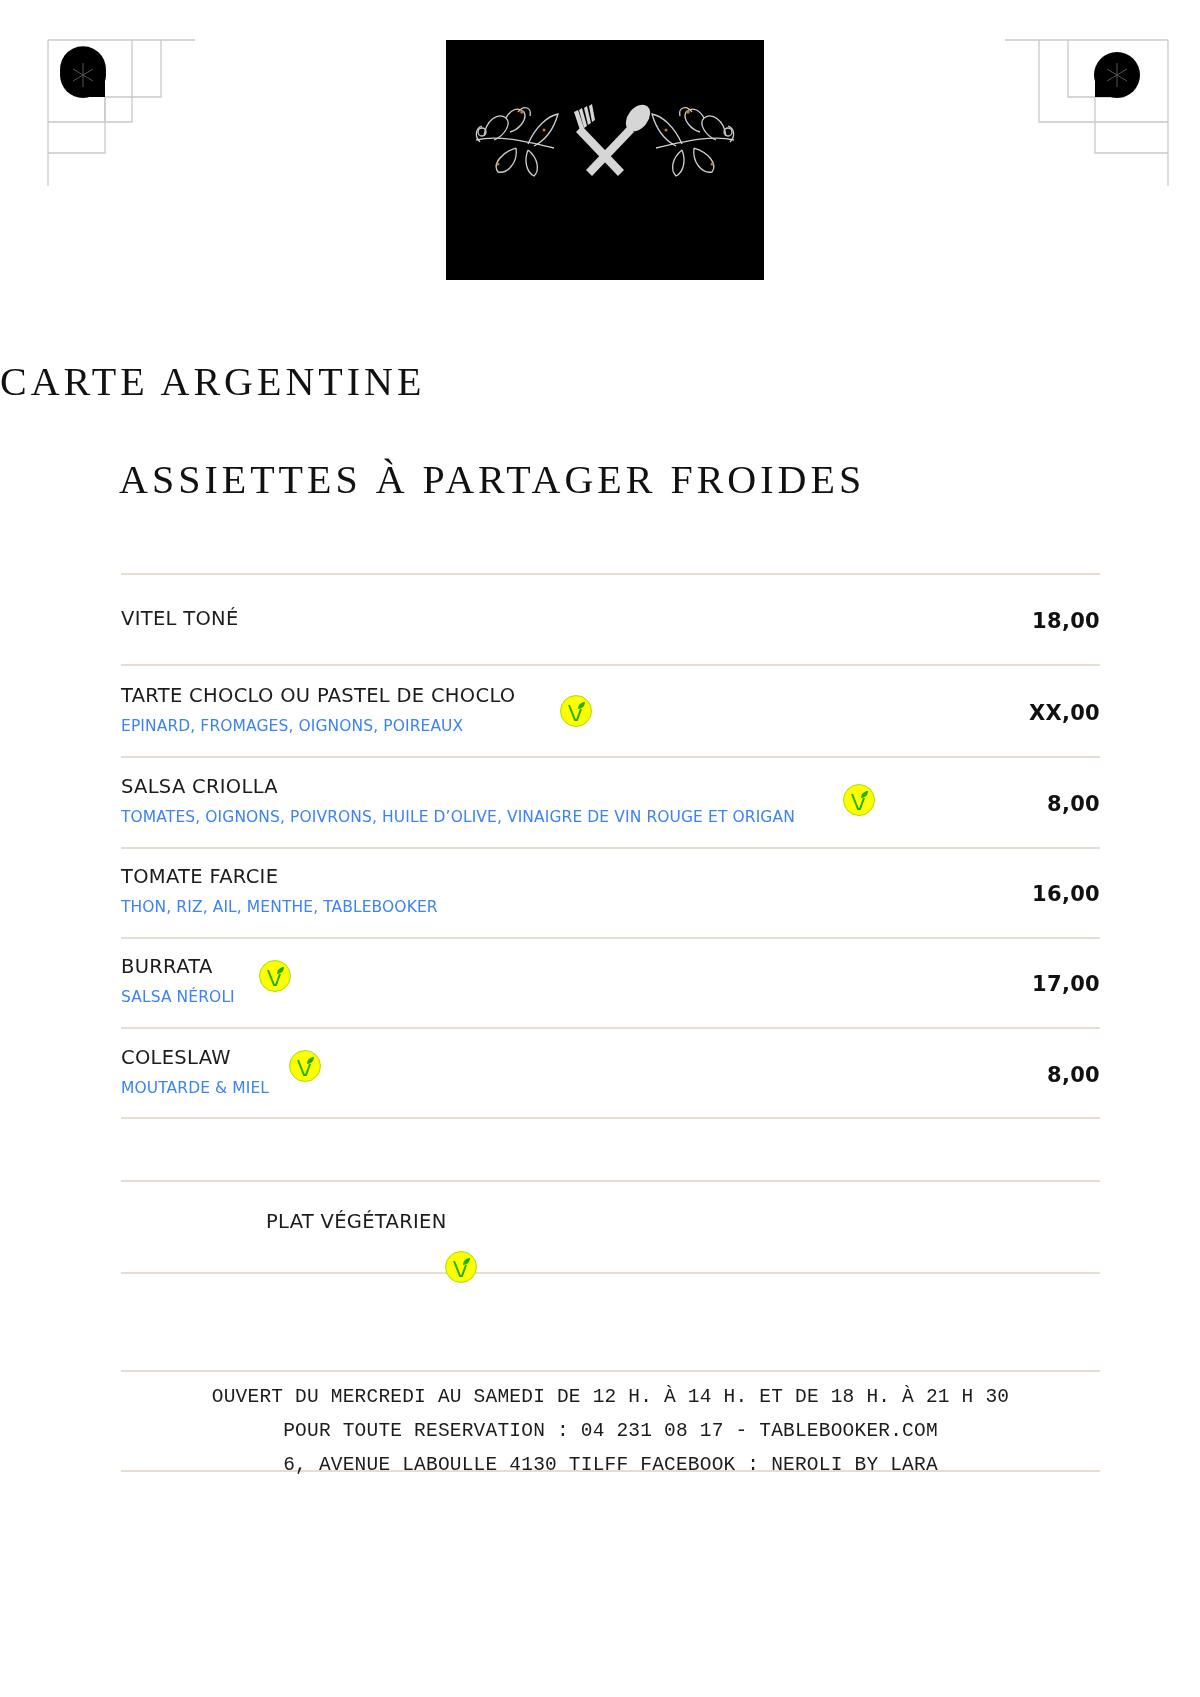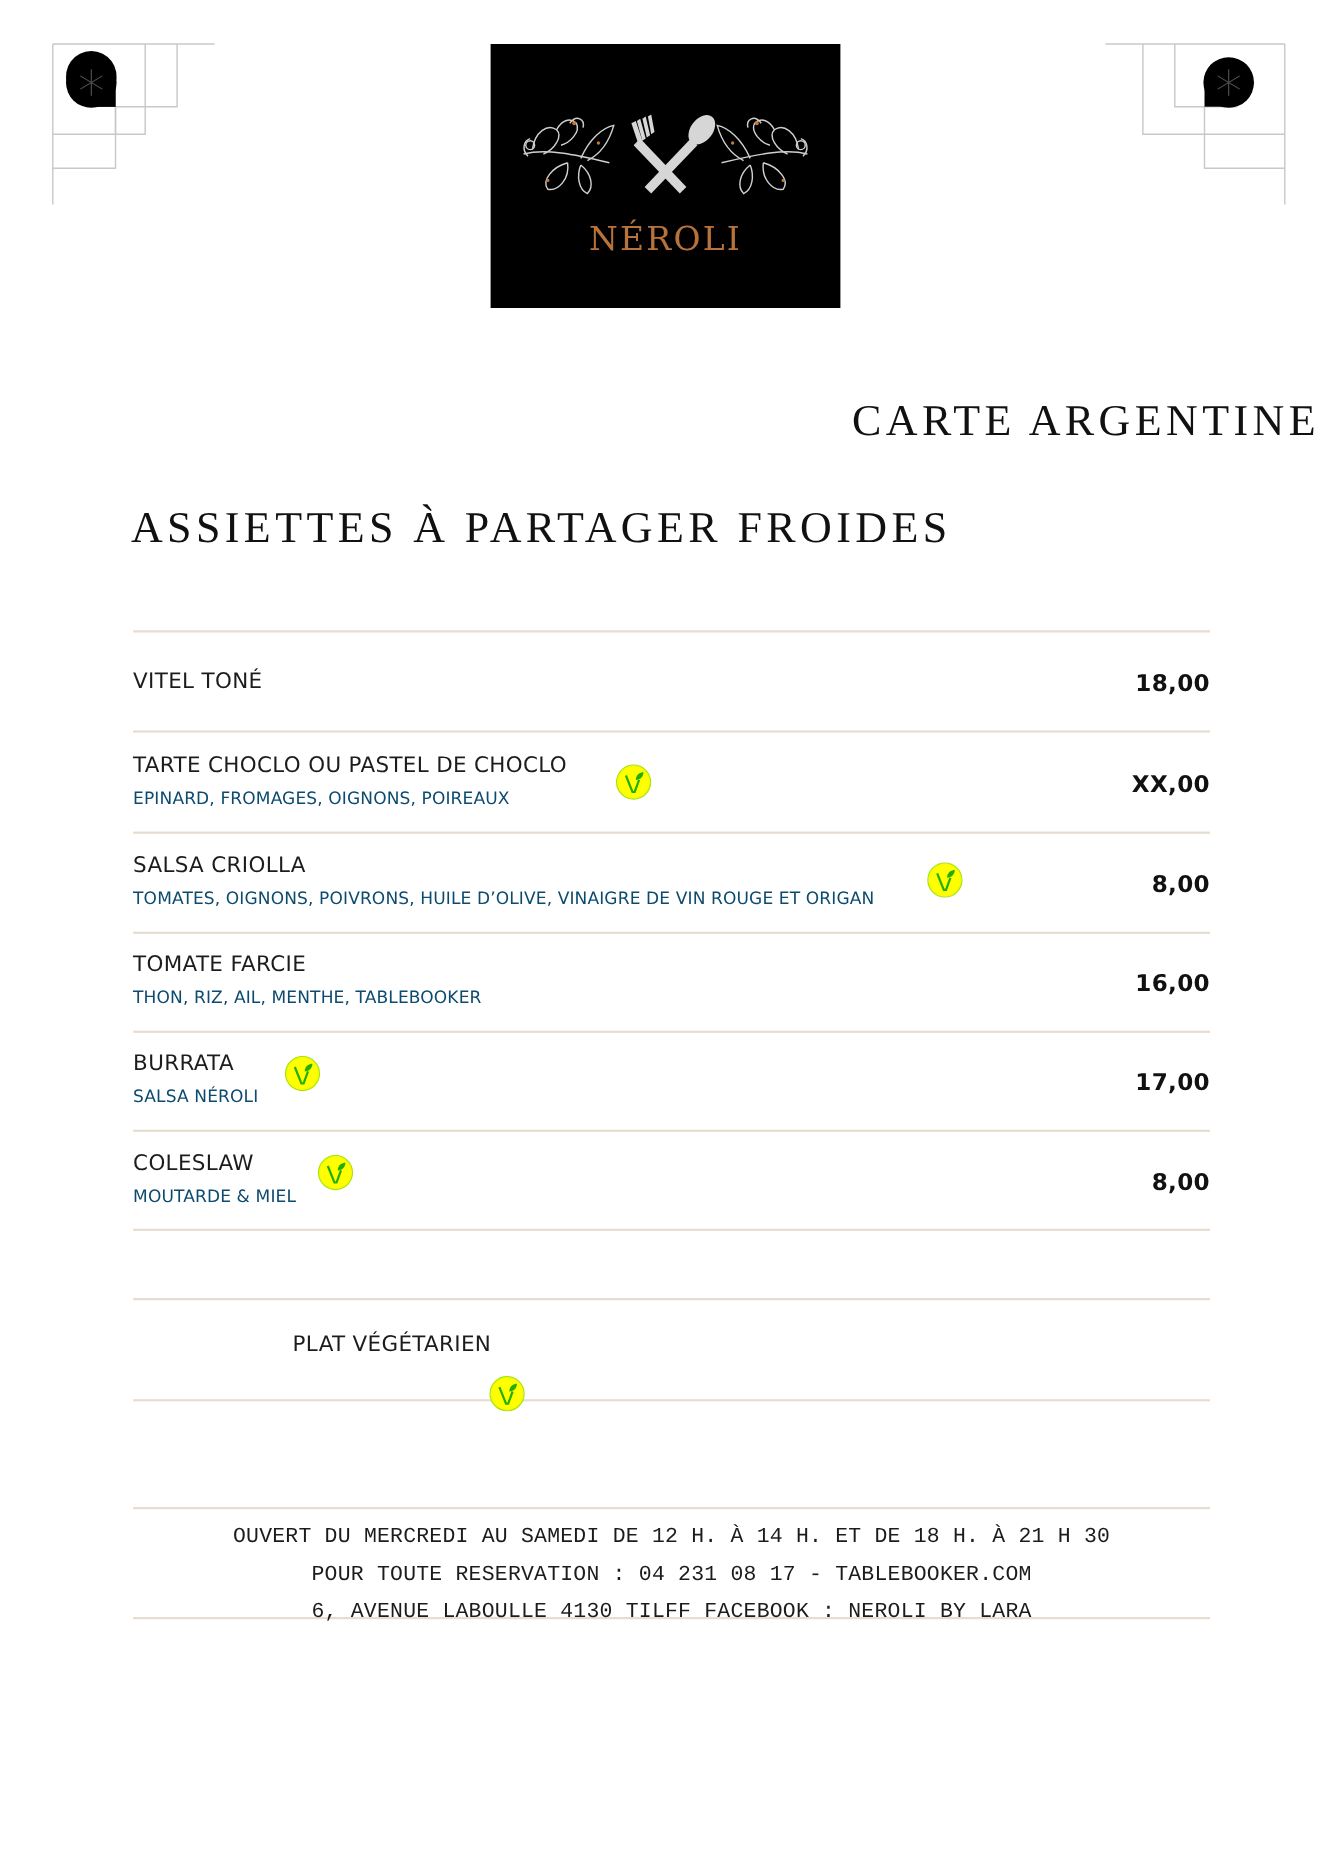--- a/index.html
+++ b/index.html
@@ -18,35 +18,35 @@
     background: #000000;
   }
   .logo svg { position: absolute; left: 0; top: 0; width: 318px; height: 240px; }
   .logo-name {
     position: absolute; left: 0; right: 0; top: 160px; text-align: center;
     font-family: "DejaVu Serif", serif; font-size: 30px; letter-spacing: 2px;
     color: #b8733a;
   }
 
   .title {
-    position: absolute; left: 0; right: 0; top: 358px; text-align: right;
+    position: absolute; left: 0; right: 0; top: 358px; text-align: left;
     font-family: "Liberation Serif", serif; font-size: 40px; letter-spacing: 4px;
     color: #111; font-weight: normal;
   }
   .section-title {
     position: absolute; left: 119px; top: 456px;
     font-family: "Liberation Serif", serif; font-size: 40px; letter-spacing: 4px;
     color: #111; font-weight: normal;
   }
 
   .rule { position: absolute; left: 121px; width: 979px; height: 2px; background: #e6ddd0; }
 
   .item { position: absolute; left: 121px; width: 979px; }
   .item-name { font-size: 19.5px; letter-spacing: 0.3px; color: #1c1c1c; white-space: nowrap; }
-  .item-desc { font-size: 15.5px; letter-spacing: 0.1px; color: #0c4a6e; margin-top: 10px; white-space: nowrap; }
+  .item-desc { font-size: 15.5px; letter-spacing: 0.1px; color: #3b82f6; margin-top: 10px; white-space: nowrap; }
   .price {
     position: absolute; right: 0; font-size: 21px; font-weight: bold; color: #111; letter-spacing: 0.3px;
   }
 
   .veg {
     position: absolute; width: 32px; height: 32px; border-radius: 50%;
     background: radial-gradient(circle, #ffff00 60%, #d8f500 100%);
     border: 1.5px solid #a6e400;
   }
   .veg svg { position: absolute; left: 5px; top: 4px; width: 20px; height: 22px; }
@@ -139,21 +139,20 @@
     <g fill="#d6d6d6">
       <path d="M136 86 L178 130 L172 136 L130 92 Z"></path>
       <path d="M128 72 L134 90 L138 88 L132 70 Z"></path>
       <path d="M133 70 L138 88 L141 86 L136 68 Z"></path>
       <path d="M138 68 L142 85 L145 83 L141 66 Z"></path>
       <path d="M143 66 L146 82 L149 80 L146 64 Z"></path>
       <path d="M182 86 L140 130 L146 136 L188 92 Z"></path>
       <ellipse cx="192" cy="78" rx="10" ry="15" transform="rotate(38 192 78)"></ellipse>
     </g>
   </svg>
-  <div class="logo-name">NÉROLI</div>
 </div>
 
 <h1 class="title">CARTE ARGENTINE</h1>
 <h2 class="section-title">ASSIETTES À PARTAGER FROIDES</h2>
 
 <div class="rule" style="top:573px"></div>
 <div class="rule" style="top:664px"></div>
 <div class="rule" style="top:756px"></div>
 <div class="rule" style="top:847px"></div>
 <div class="rule" style="top:937px"></div>

